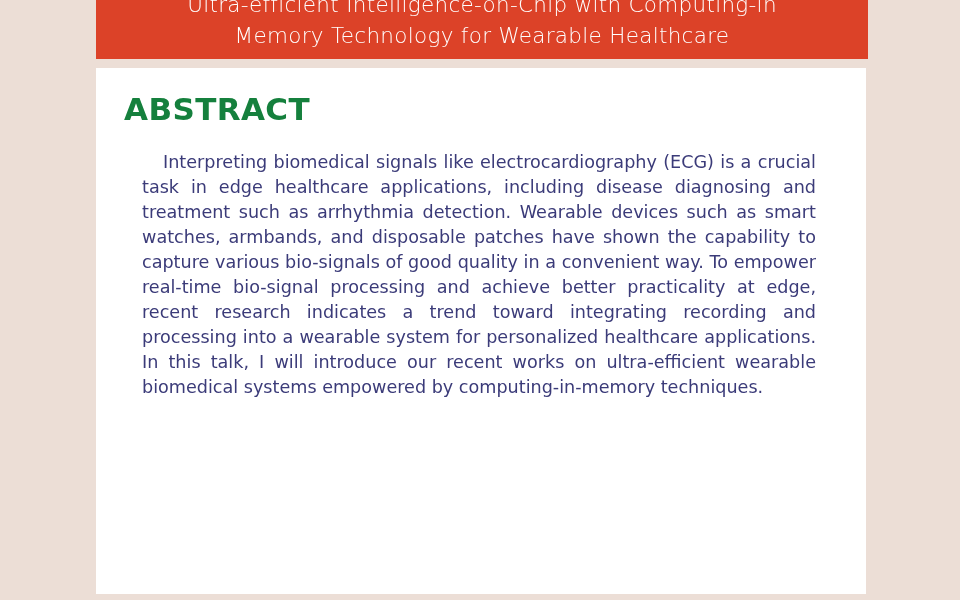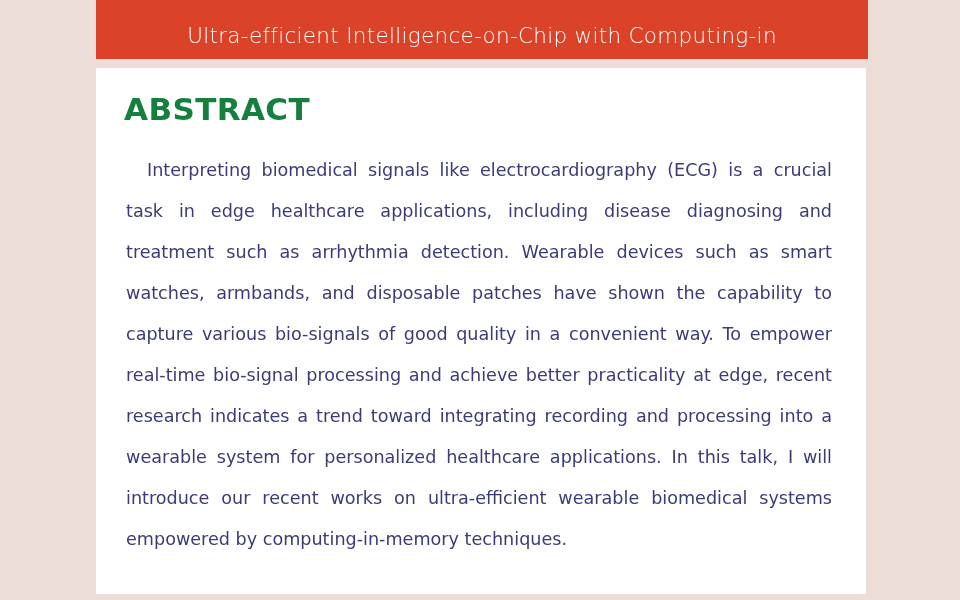--- a/index.html
+++ b/index.html
@@ -67,45 +67,46 @@
     letter-spacing: .4px;
     margin: 0 0 24px 0;
     line-height: 1.1;
   }
 
   .abstract-body {
     color: #3b3b79;
     font-family: "DejaVu Sans", sans-serif;
     font-size: 17.6px;
     font-weight: 400;
-    line-height: 41px;
+    line-height: 25px;
     text-align: justify;
     text-justify: inter-word;
     text-indent: 21px;
-    margin: 2px;
+    margin: 18px;
     padding-right: 2px;
   }
 
   
   .bottom-strip {
     position: absolute;
     left: 0;
     top: 594px;
     width: 960px;
     height: 6px;
     background: #ecded6;
   }
 </style>
 </head>
 <body>
 
 <div class="slide">
 
   <div class="title-banner">
     <div class="title-line">Ultra-efficient Intelligence-on-Chip with Computing-in</div>
+    <div class="title-line">Memory Technology for Wearable Healthcare</div>
   </div>
 
   <div class="card">
     <h1 class="section-heading">ABSTRACT</h1>
     <p class="abstract-body">Interpreting biomedical signals like electrocardiography (ECG) is a crucial task in edge healthcare applications, including disease diagnosing and treatment such as arrhythmia detection. Wearable devices such as smart watches, armbands, and disposable patches have shown the capability to capture various bio-signals of good quality in a convenient way. To empower real-time bio-signal processing and achieve better practicality at edge, recent research indicates a trend toward integrating recording and processing into a wearable system for personalized healthcare applications. In this talk, I will introduce our recent works on ultra-efficient wearable biomedical systems empowered by computing-in-memory techniques.</p>
   </div>
 
   <div class="bottom-strip"></div>
 
 </div>

